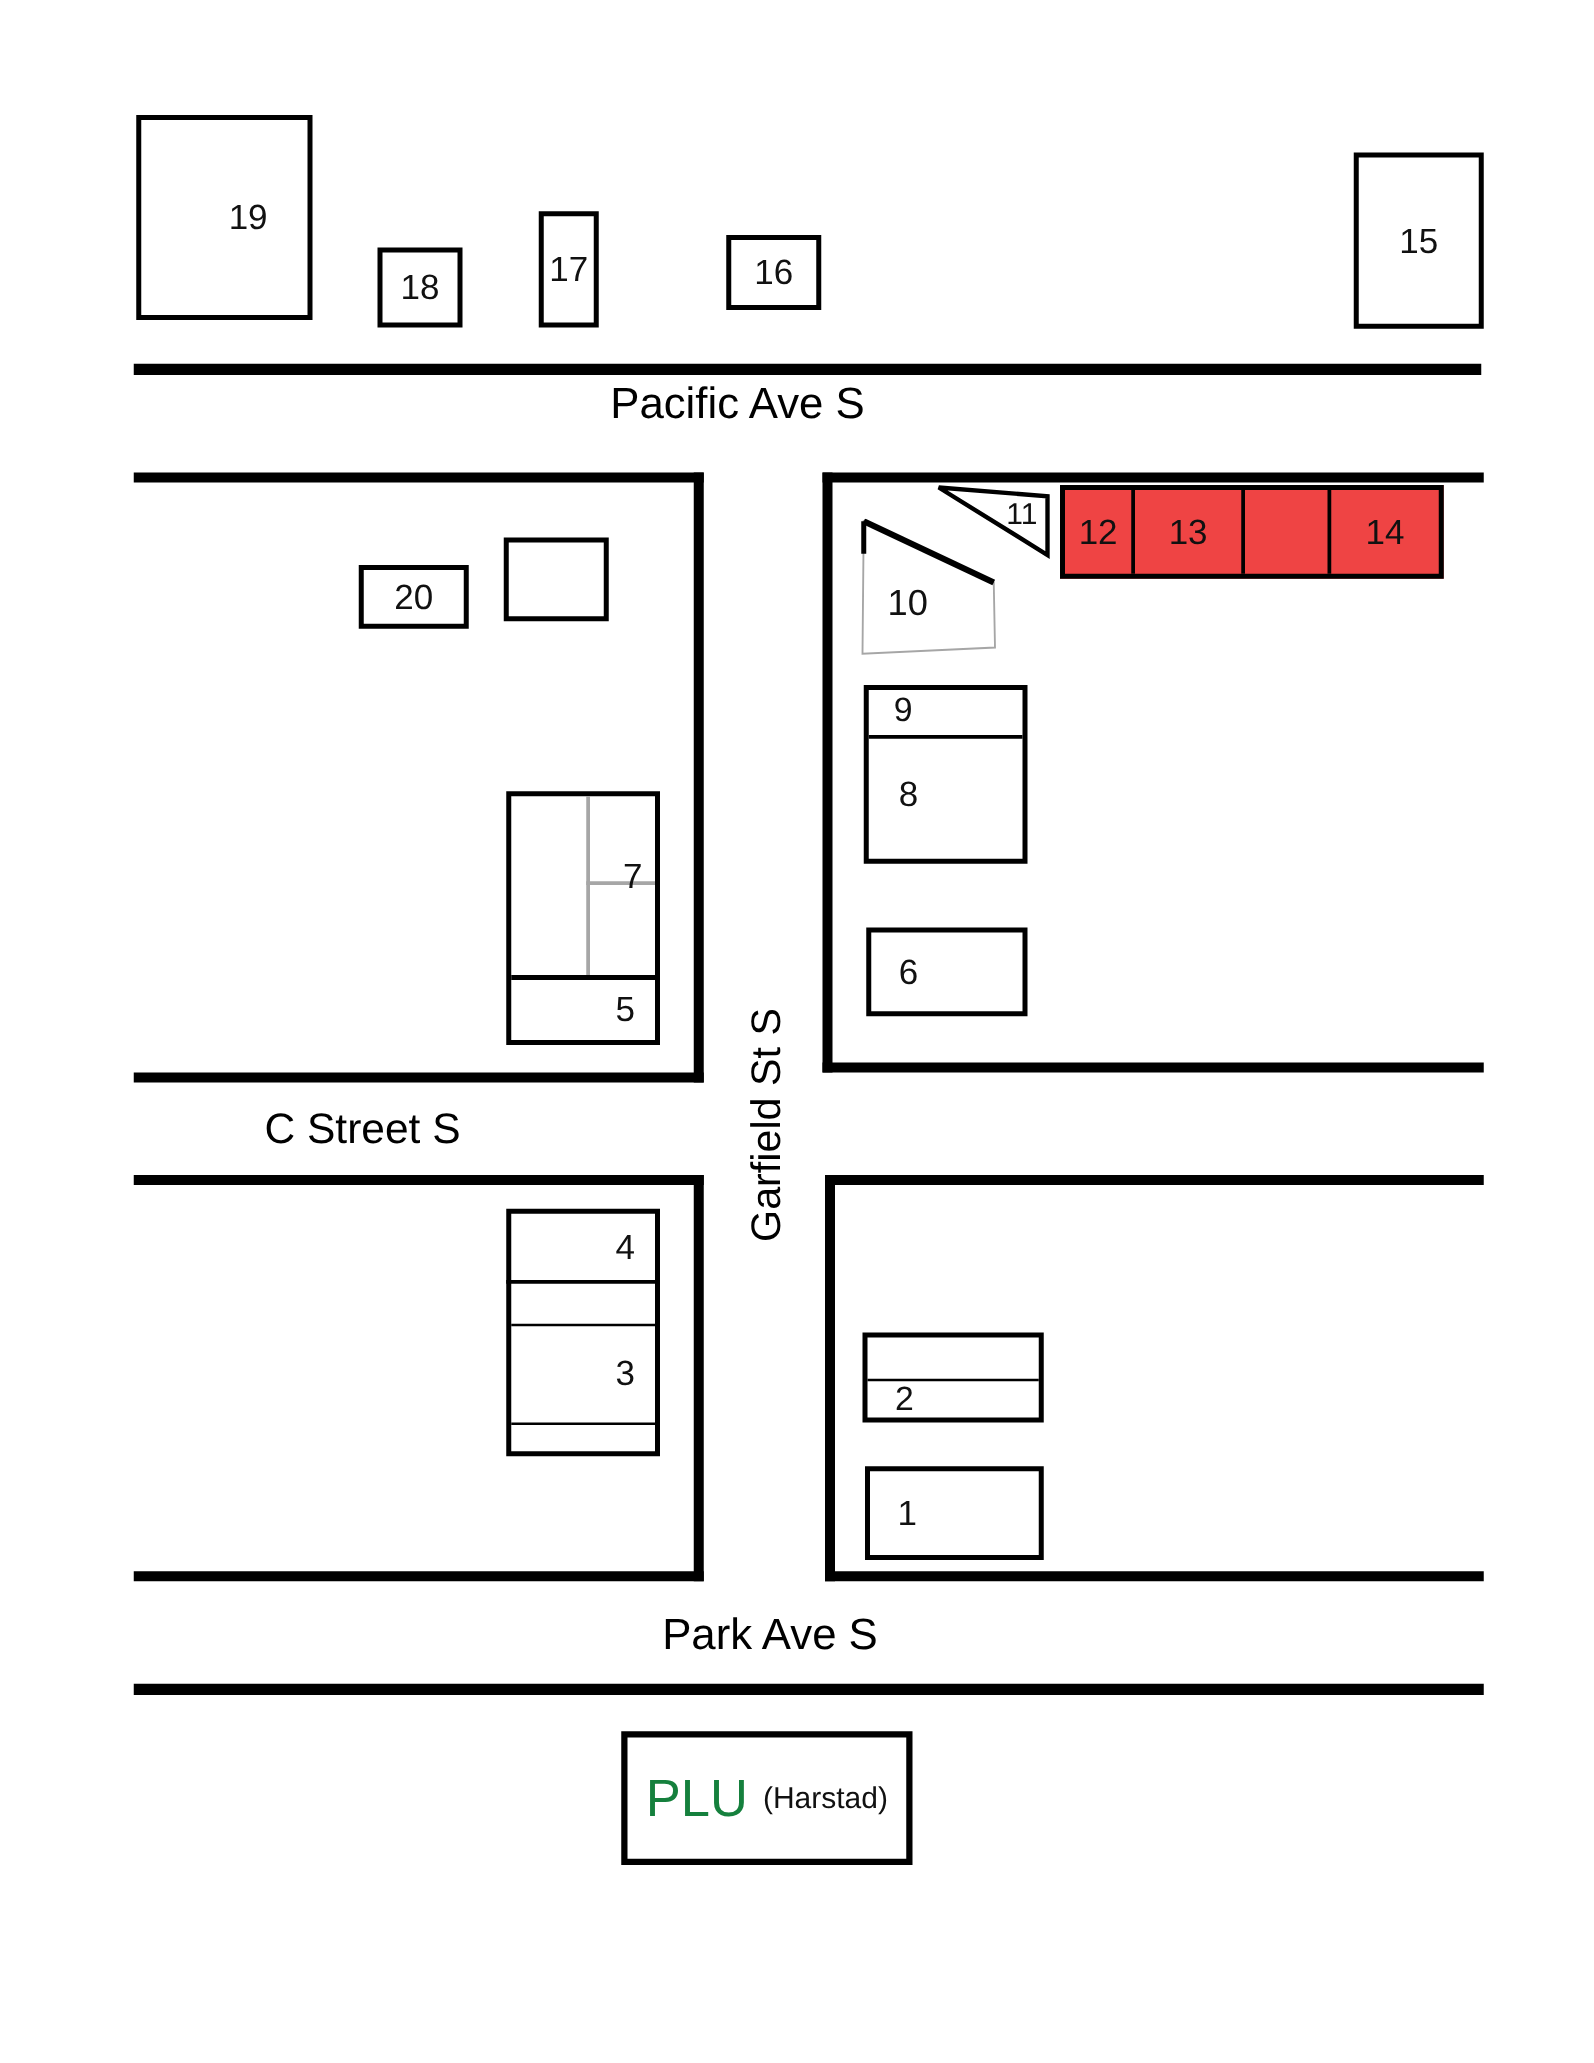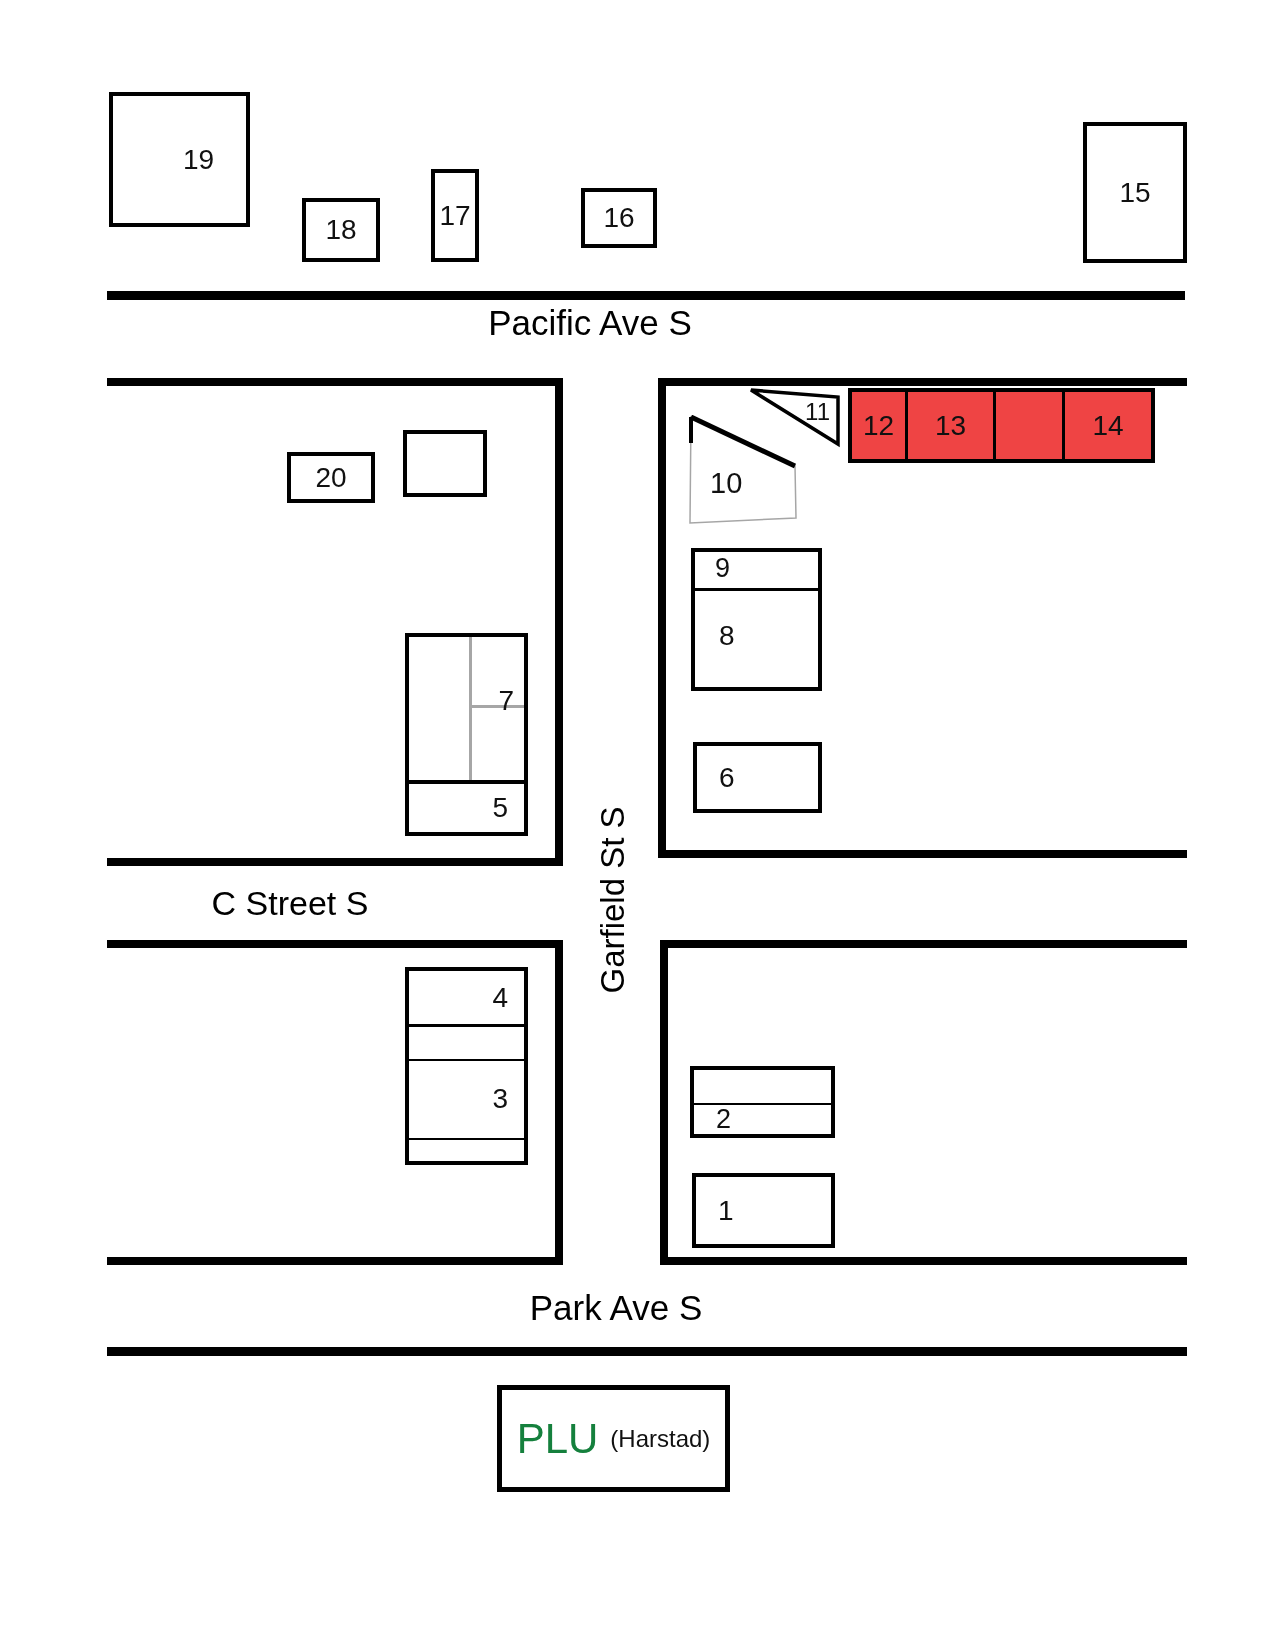--- a/index.html
+++ b/index.html
@@ -89,24 +89,24 @@
   <div class="abs block nw" style="left:107px; top:378px; width:456px; height:488px;"></div>
   <div class="abs block ne" style="left:658px; top:378px; width:529px; height:480px;"></div>
   <div class="abs block sw" style="left:107px; top:940px; width:456px; height:325px;"></div>
   <div class="abs block se" style="left:660px; top:940px; width:527px; height:325px;"></div>
 
   <div class="abs street-label" style="left:150px; top:884px; width:280px; font-size:34px;">C Street S</div>
   <div class="abs street-label" style="left:420px; top:303px; width:340px;">Pacific Ave S</div>
   <div class="abs street-label vertical" style="left:613px; top:900px;">Garfield St S</div>
   <div class="abs street-label" style="left:446px; top:1288px; width:340px;">Park Ave S</div>
 
-  <div class="abs bld" style="left:109px; top:92px; width:141px; height:135px;padding-left:38px;">
+  <div class="abs bld" style="left:109px; top:92px; width:141px; height:164px;padding-left:38px;">
     <span>19</span>
   </div>
-  <div class="abs bld" style="left:302px; top:198px; width:78px; height:64px;">
+  <div class="abs bld" style="left:302px; top:198px; width:68px; height:64px;">
     <span>18</span>
   </div>
   <div class="abs bld" style="left:431px; top:169px; width:48px; height:93px;">
     <span>17</span>
   </div>
   <div class="abs bld" style="left:581px; top:188px; width:76px; height:60px;text-align:right;">
     <span>16</span>
   </div>
   <div class="abs bld" style="left:1083px; top:122px; width:104px; height:141px;">
     <span>15</span>

